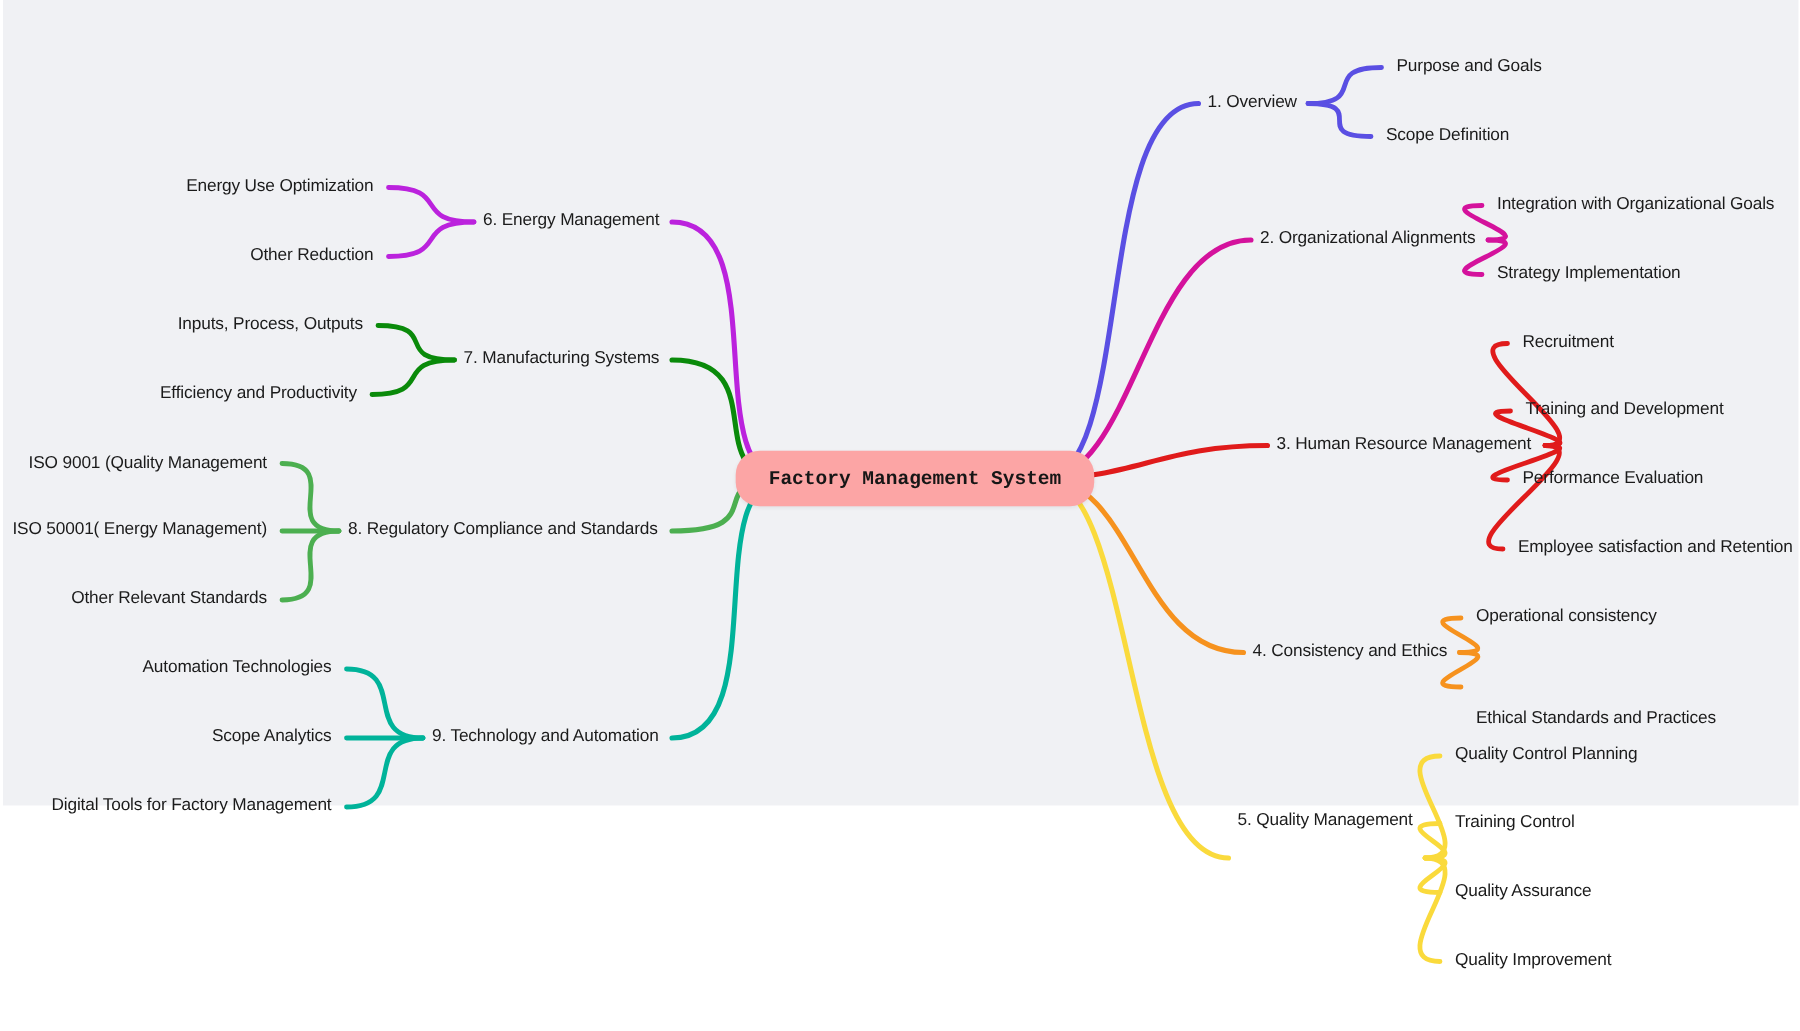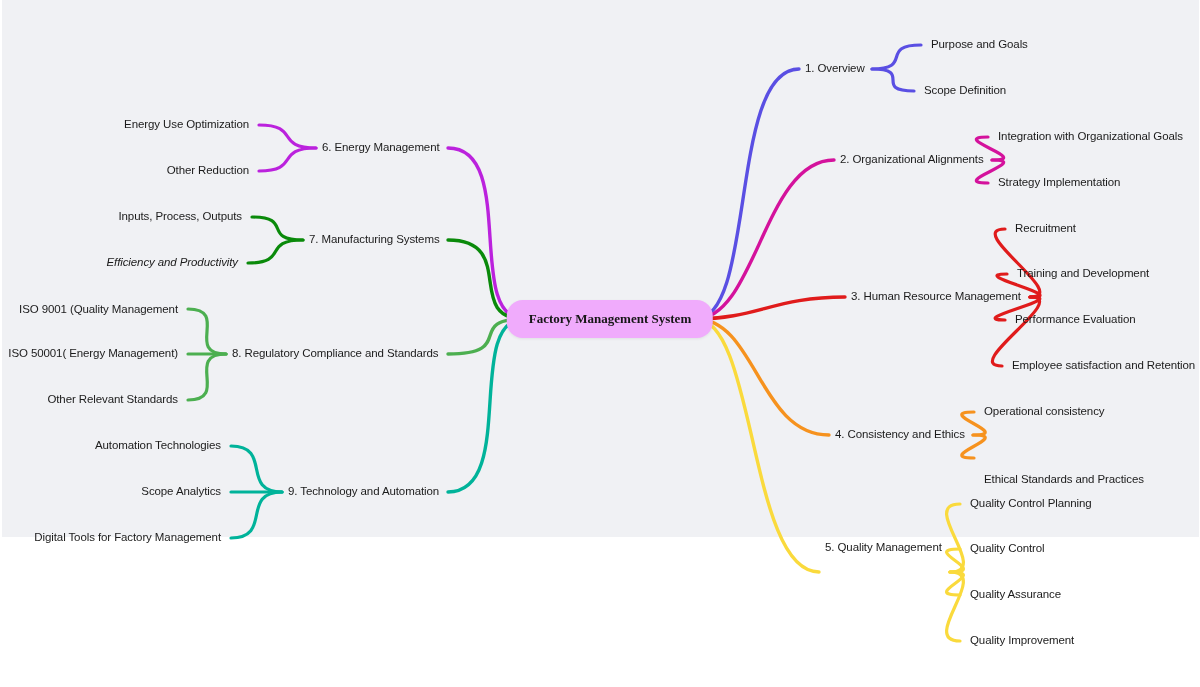--- a/index.html
+++ b/index.html
@@ -41,24 +41,24 @@
     letter-spacing: -0.1px;
   }
   .node-label.right-anchored {
     transform: translate(-100%, -50%);
   }
   .node-label.left-anchored {
     transform: translate(0, -50%);
   }
   .root-node {
     position: absolute;
-    background: #f0abfc;
+    background: #fca5a5;
     border-radius: 16px;
     padding: 11px 22px;
-    font-family: Liberation Serif, serif;
+    font-family: Liberation Mono, monospace;
     font-size: 13px;
     font-weight: bold;
     color: #161616;
     white-space: nowrap;
     transform: translate(-50%, -50%);
     box-shadow: 0 1px 3px rgba(0,0,0,0.07);
   }
 </style>
 </head>
 <body>
@@ -108,29 +108,29 @@
       <div class="node-label left-anchored" style="left: 838px; top: 160px;">2. Organizational Alignments</div>
       <div class="node-label left-anchored" style="left: 1013px; top: 229px;">Recruitment</div>
       <div class="node-label left-anchored" style="left: 1015px; top: 274px;">Training and Development</div>
       <div class="node-label left-anchored" style="left: 1013px; top: 320px;">Performance Evaluation</div>
       <div class="node-label left-anchored" style="left: 1010px; top: 366px;">Employee satisfaction and Retention</div>
       <div class="node-label left-anchored" style="left: 849px; top: 297px;">3. Human Resource Management</div>
       <div class="node-label left-anchored" style="left: 982px; top: 412px;">Operational consistency</div>
       <div class="node-label left-anchored" style="left: 982px; top: 480px;">Ethical Standards and Practices</div>
       <div class="node-label left-anchored" style="left: 833px; top: 435px;">4. Consistency and Ethics</div>
       <div class="node-label left-anchored" style="left: 968px; top: 504px;">Quality Control Planning</div>
-      <div class="node-label left-anchored" style="left: 968px; top: 549px;">Quality Control</div>
+      <div class="node-label left-anchored" style="left: 968px; top: 549px;">Training Control</div>
       <div class="node-label left-anchored" style="left: 968px; top: 595px;">Quality Assurance</div>
       <div class="node-label left-anchored" style="left: 968px; top: 641px;">Quality Improvement</div>
       <div class="node-label left-anchored" style="left: 823px; top: 548px;">5. Quality Management</div>
       <div class="node-label right-anchored" style="left: 247px; top: 125px;">Energy Use Optimization</div>
       <div class="node-label right-anchored" style="left: 247px; top: 171px;">Other Reduction</div>
       <div class="node-label left-anchored" style="left: 320px; top: 148px;">6. Energy Management</div>
       <div class="node-label right-anchored" style="left: 240px; top: 217px;">Inputs, Process, Outputs</div>
-      <div class="node-label right-anchored" style="left: 236px; top: 263px; font-style: italic;">Efficiency and Productivity</div>
+      <div class="node-label right-anchored" style="left: 236px; top: 263px;">Efficiency and Productivity</div>
       <div class="node-label left-anchored" style="left: 307px; top: 240px;">7. Manufacturing Systems</div>
       <div class="node-label right-anchored" style="left: 176px; top: 310px;">ISO 9001 (Quality Management</div>
       <div class="node-label right-anchored" style="left: 176px; top: 354px;">ISO 50001( Energy Management)</div>
       <div class="node-label right-anchored" style="left: 176px; top: 400px;">Other Relevant Standards</div>
       <div class="node-label left-anchored" style="left: 230px; top: 354px;">8. Regulatory Compliance and Standards</div>
       <div class="node-label right-anchored" style="left: 219px; top: 446px;">Automation Technologies</div>
       <div class="node-label right-anchored" style="left: 219px; top: 492px;">Scope Analytics</div>
       <div class="node-label right-anchored" style="left: 219px; top: 538px;">Digital Tools for Factory Management</div>
       <div class="node-label left-anchored" style="left: 286px; top: 492px;">9. Technology and Automation</div>
       <div class="root-node" style="left: 608px; top: 319px;">Factory Management System</div>

